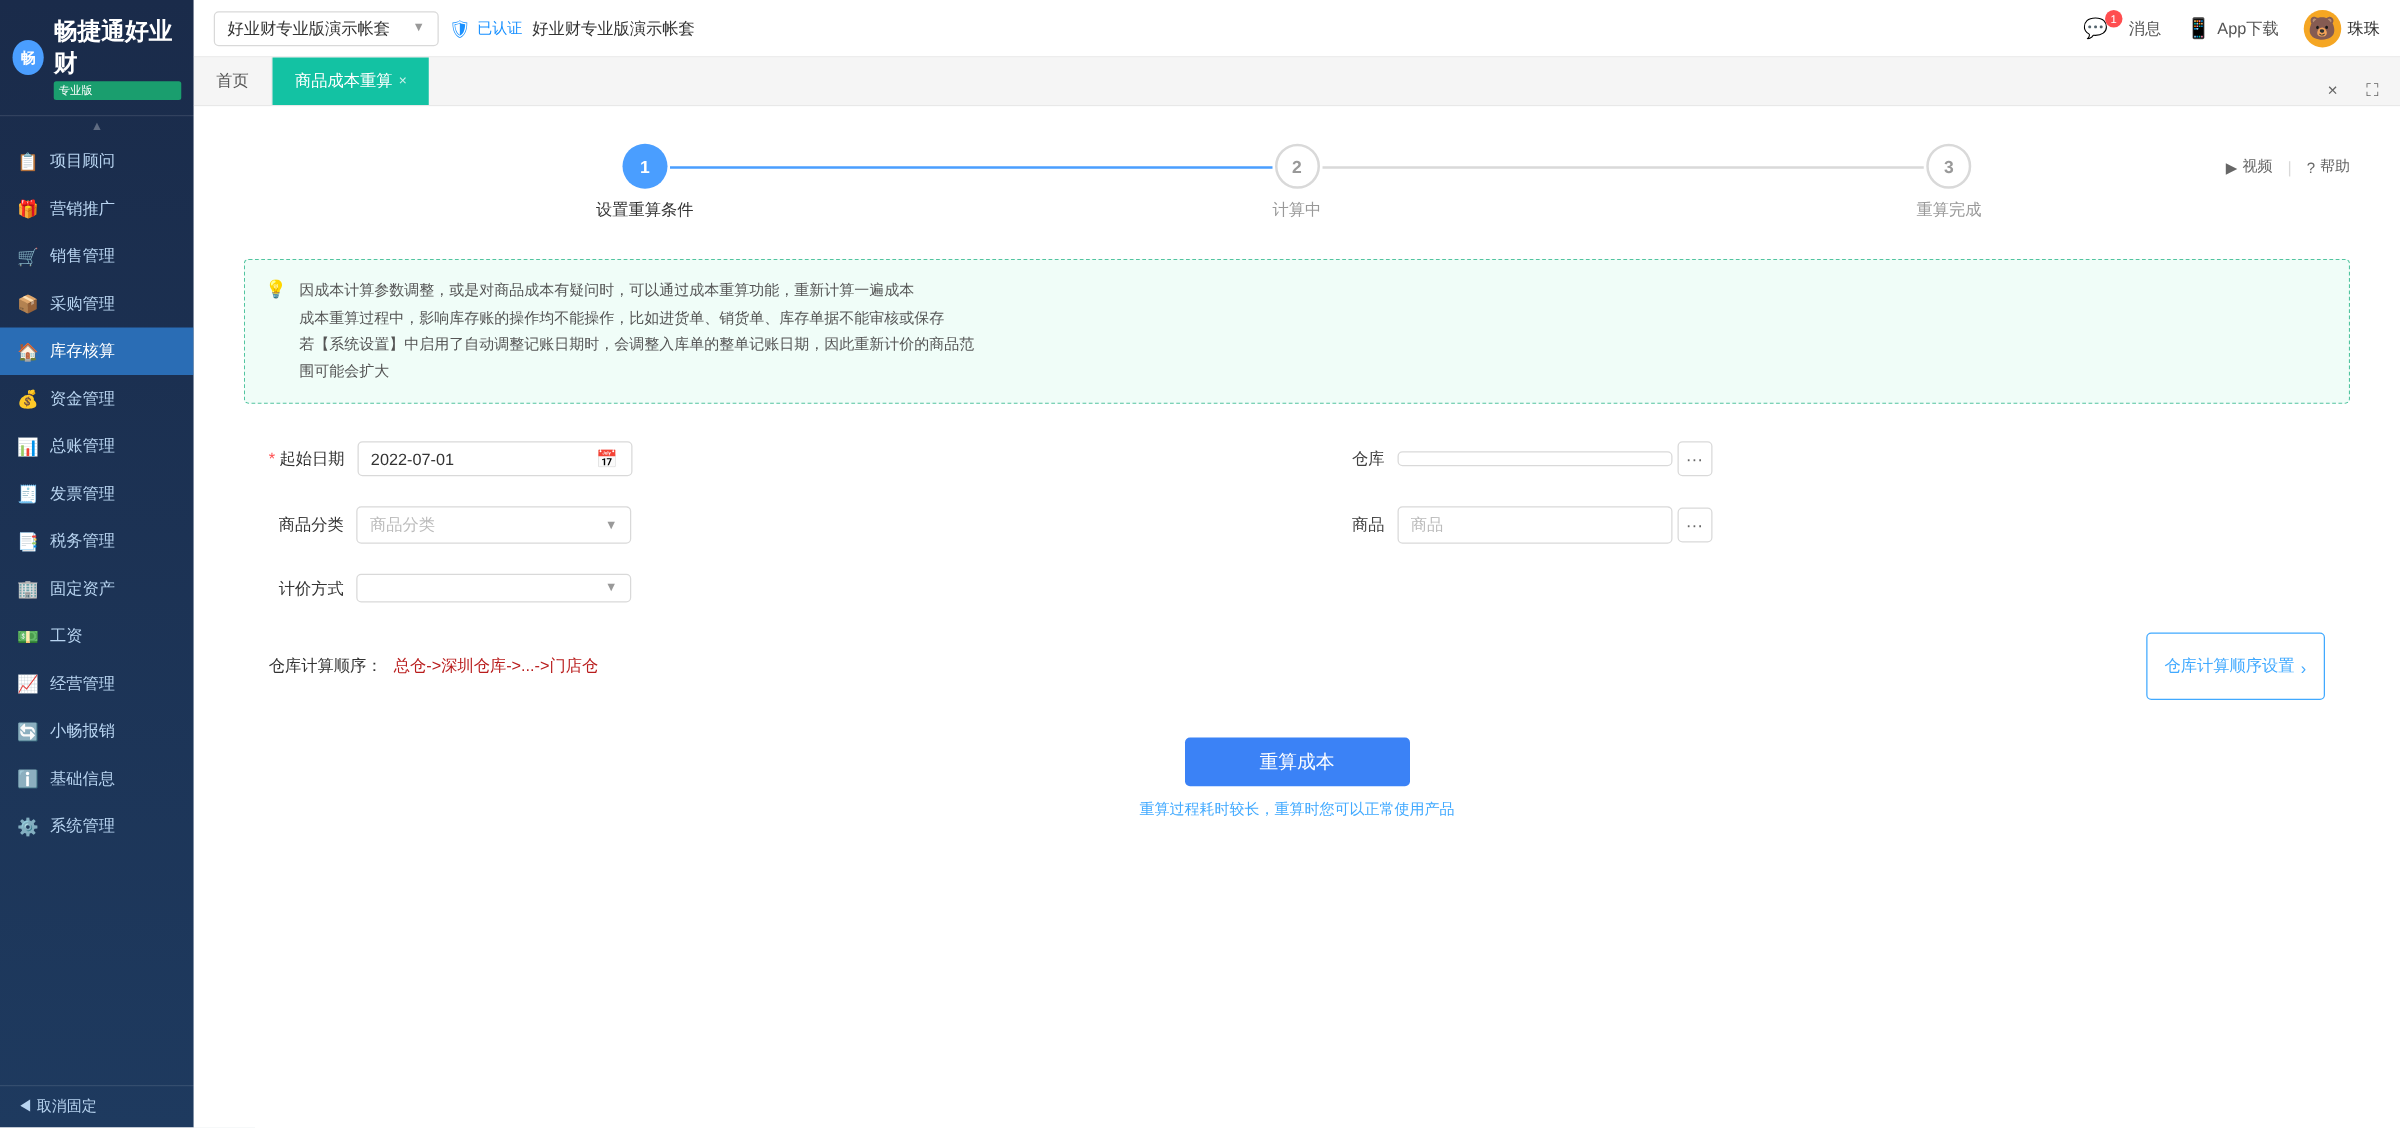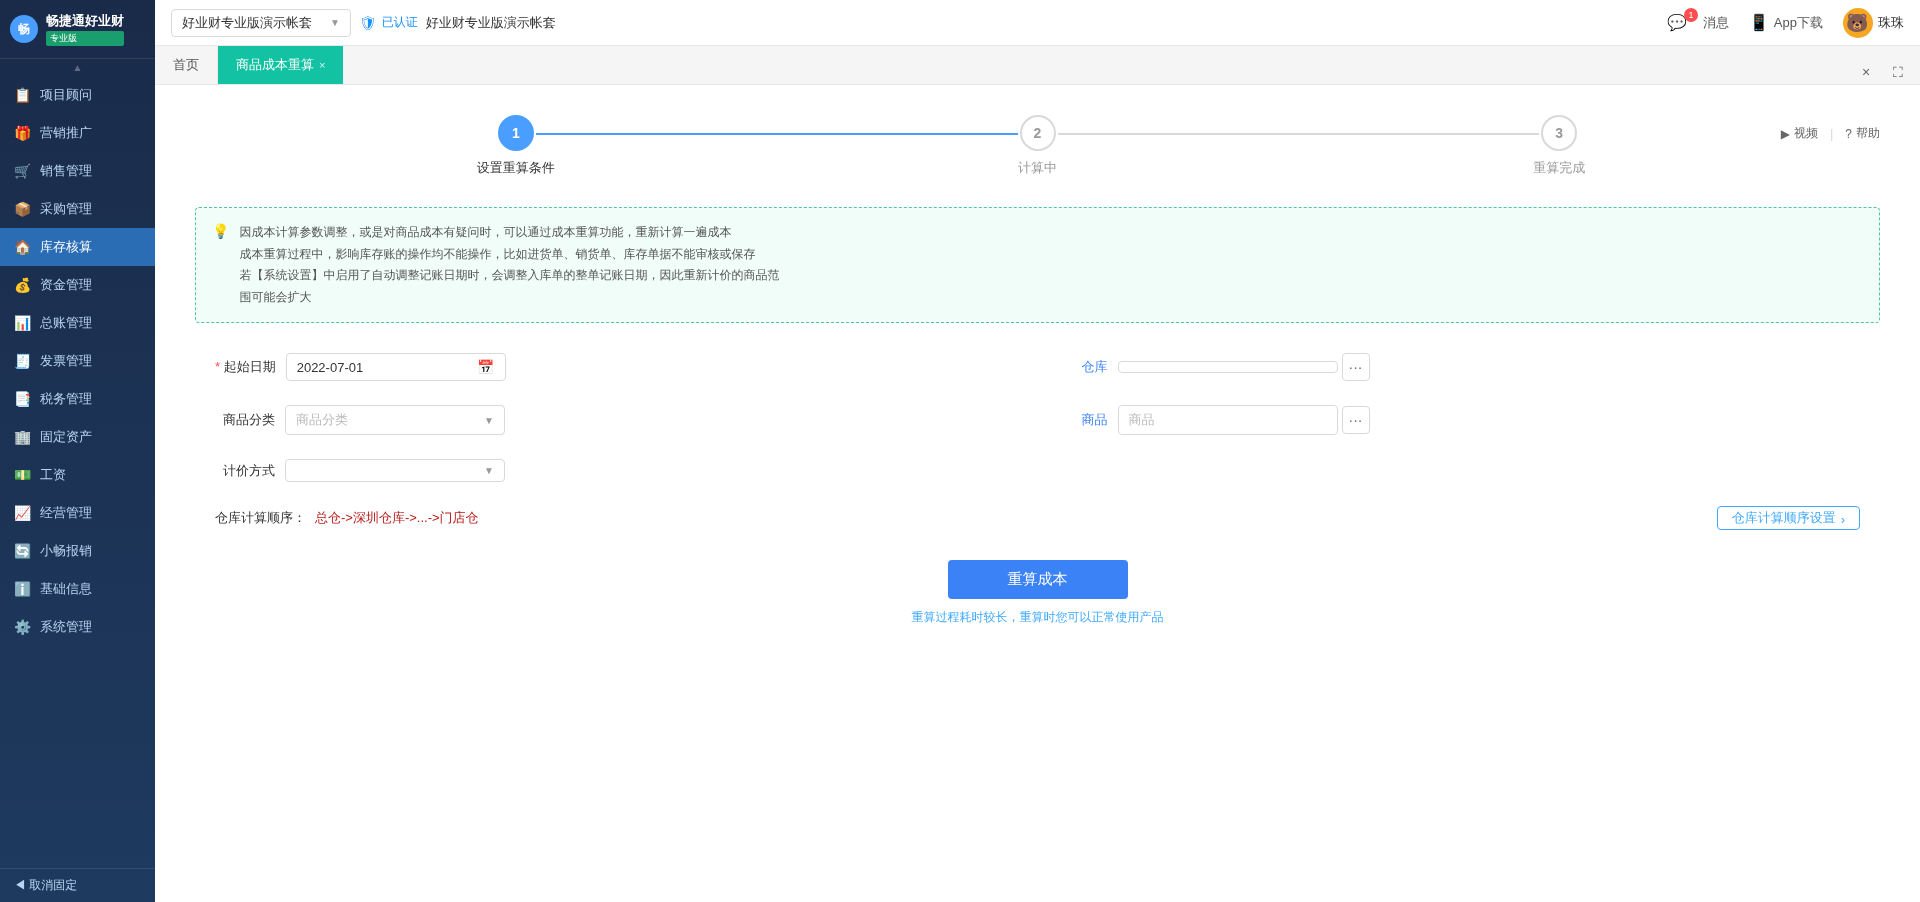--- a/index.html
+++ b/index.html
@@ -21,21 +21,21 @@
       gap: 8px;
       border-bottom: 1px solid rgba(255,255,255,0.1);
     }
     .sidebar-logo-icon {
       width: 28px; height: 28px;
       background: #4a9eff;
       border-radius: 50%;
       display: flex; align-items: center; justify-content: center;
       color: white; font-size: 12px; font-weight: bold;
     }
-    .sidebar-logo-text { color: white; font-size: 13px; font-weight: bold; }
+    .sidebar-logo-text { color: white; font-size: 19px; font-weight: bold; }
     .sidebar-badge {
       background: #1a9e6e;
       color: white;
       font-size: 9px;
       padding: 1px 4px;
       border-radius: 2px;
       margin-top: 1px;
     }
     .sidebar-scroll {
       flex: 1;
@@ -297,21 +297,21 @@
       border-radius: 4px;
       cursor: pointer; color: #666; font-size: 14px;
       margin-left: 4px;
     }
     .form-right-group {
       display: flex; align-items: center; flex: 1;
       padding-left: 60px;
       gap: 0;
     }
     .warehouse-label {
-      font-size: 13px; color: #3b82f6;
+      font-size: 13px; color: #404040;
       min-width: 50px; text-align: right; padding-right: 10px;
       flex-shrink: 0;
     }
     .warehouse-input {
       display: flex; align-items: center;
       border: 1px solid #d9d9d9;
       border-radius: 4px;
       padding: 5px 10px;
       min-width: 220px; background: white;
     }
@@ -328,21 +328,21 @@
       min-width: 100px; flex-shrink: 0;
     }
     .warehouse-order-val {
       font-size: 13px; color: #b91c1c; flex: 1;
     }
     .warehouse-order-btn {
       background: white;
       border: 1px solid #40a9ff;
       border-radius: 4px;
       color: #40a9ff;
-      padding: 2px 14px;
+      padding: 17px 14px;
       font-size: 13px;
       cursor: pointer;
       display: flex; align-items: flex-end; gap: 5px;
       flex-shrink: 0;
     }
 
     
     .submit-section {
       text-align: center;
       margin-top: 10px;

